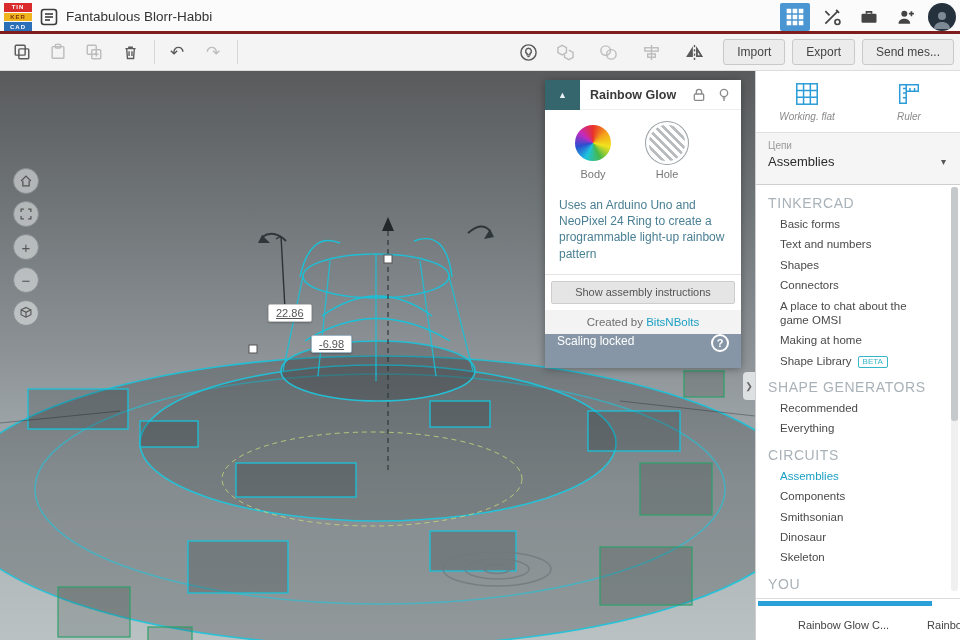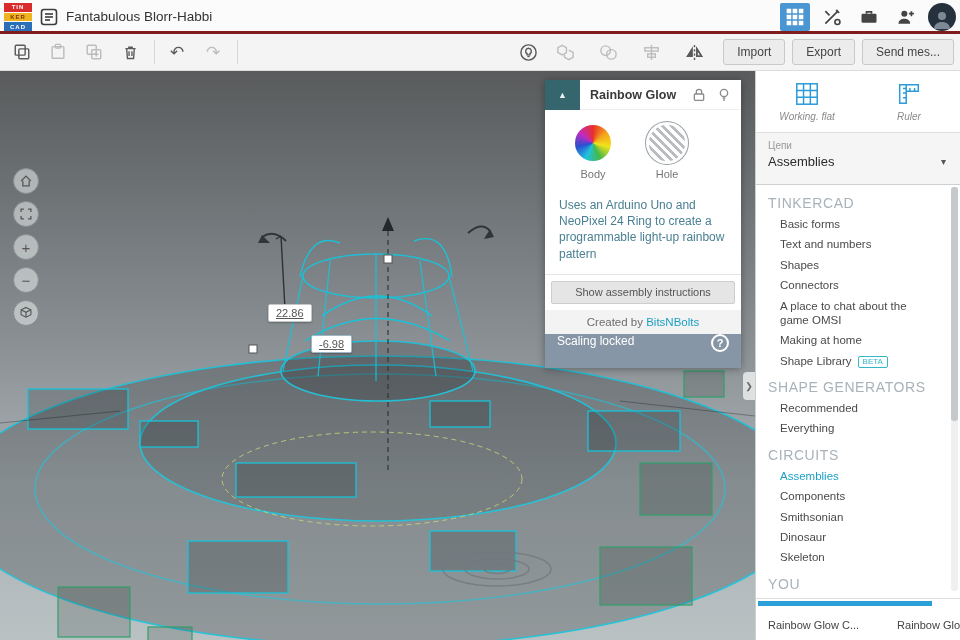--- a/index.html
+++ b/index.html
@@ -98,21 +98,21 @@
   .shape-list { position:relative; height:413px; overflow:hidden; padding-top:2px; }
   .list-header { padding:8px 0 3px 12px; font-size:14px; letter-spacing:0.6px; color:#a9b2b8; }
   .list-item { padding:3px 26px 3px 24px; font-size:11.5px; color:#4a4a4a; line-height:1.25; cursor:pointer; }
   .list-item.selected { color:#1b9fc4; }
   .beta { display:inline-block; margin-left:6px; padding:0 4px; border:1px solid #35b6c9;
     color:#35b6c9; font-size:8px; border-radius:2px; vertical-align:1px; }
   .scrolltrack { position:absolute; right:2px; top:119px; width:7px; height:408px; background:#f0f0f0; border-radius:3px; }
   .scrollthumb { position:absolute; top:0; left:0; width:7px; height:58%; background:#c5c9cb; border-radius:3px; cursor:pointer; }
   .side-bottom { height:42px; border-top:1px solid #ddd; }
   .blue-strip { height:5px; background:#2b9fd8; margin:2px 28px 0 2px; cursor:pointer; }
-  .bottom-tabs { display:flex; gap:38px; padding:13px 0 0 12px; font-size:11px; color:#444; }
+  .bottom-tabs { display:flex; gap:38px; padding:13px 0 0 12px; font-size:11px; color:#444;margin-left:30px; }
   .bottom-tabs span { cursor:pointer; white-space:nowrap; }
   svg { display:block; }
 </style>
 </head>
 <body>
 
 <div class="app">
 
   <header class="titlebar">
     <div class="logo">

